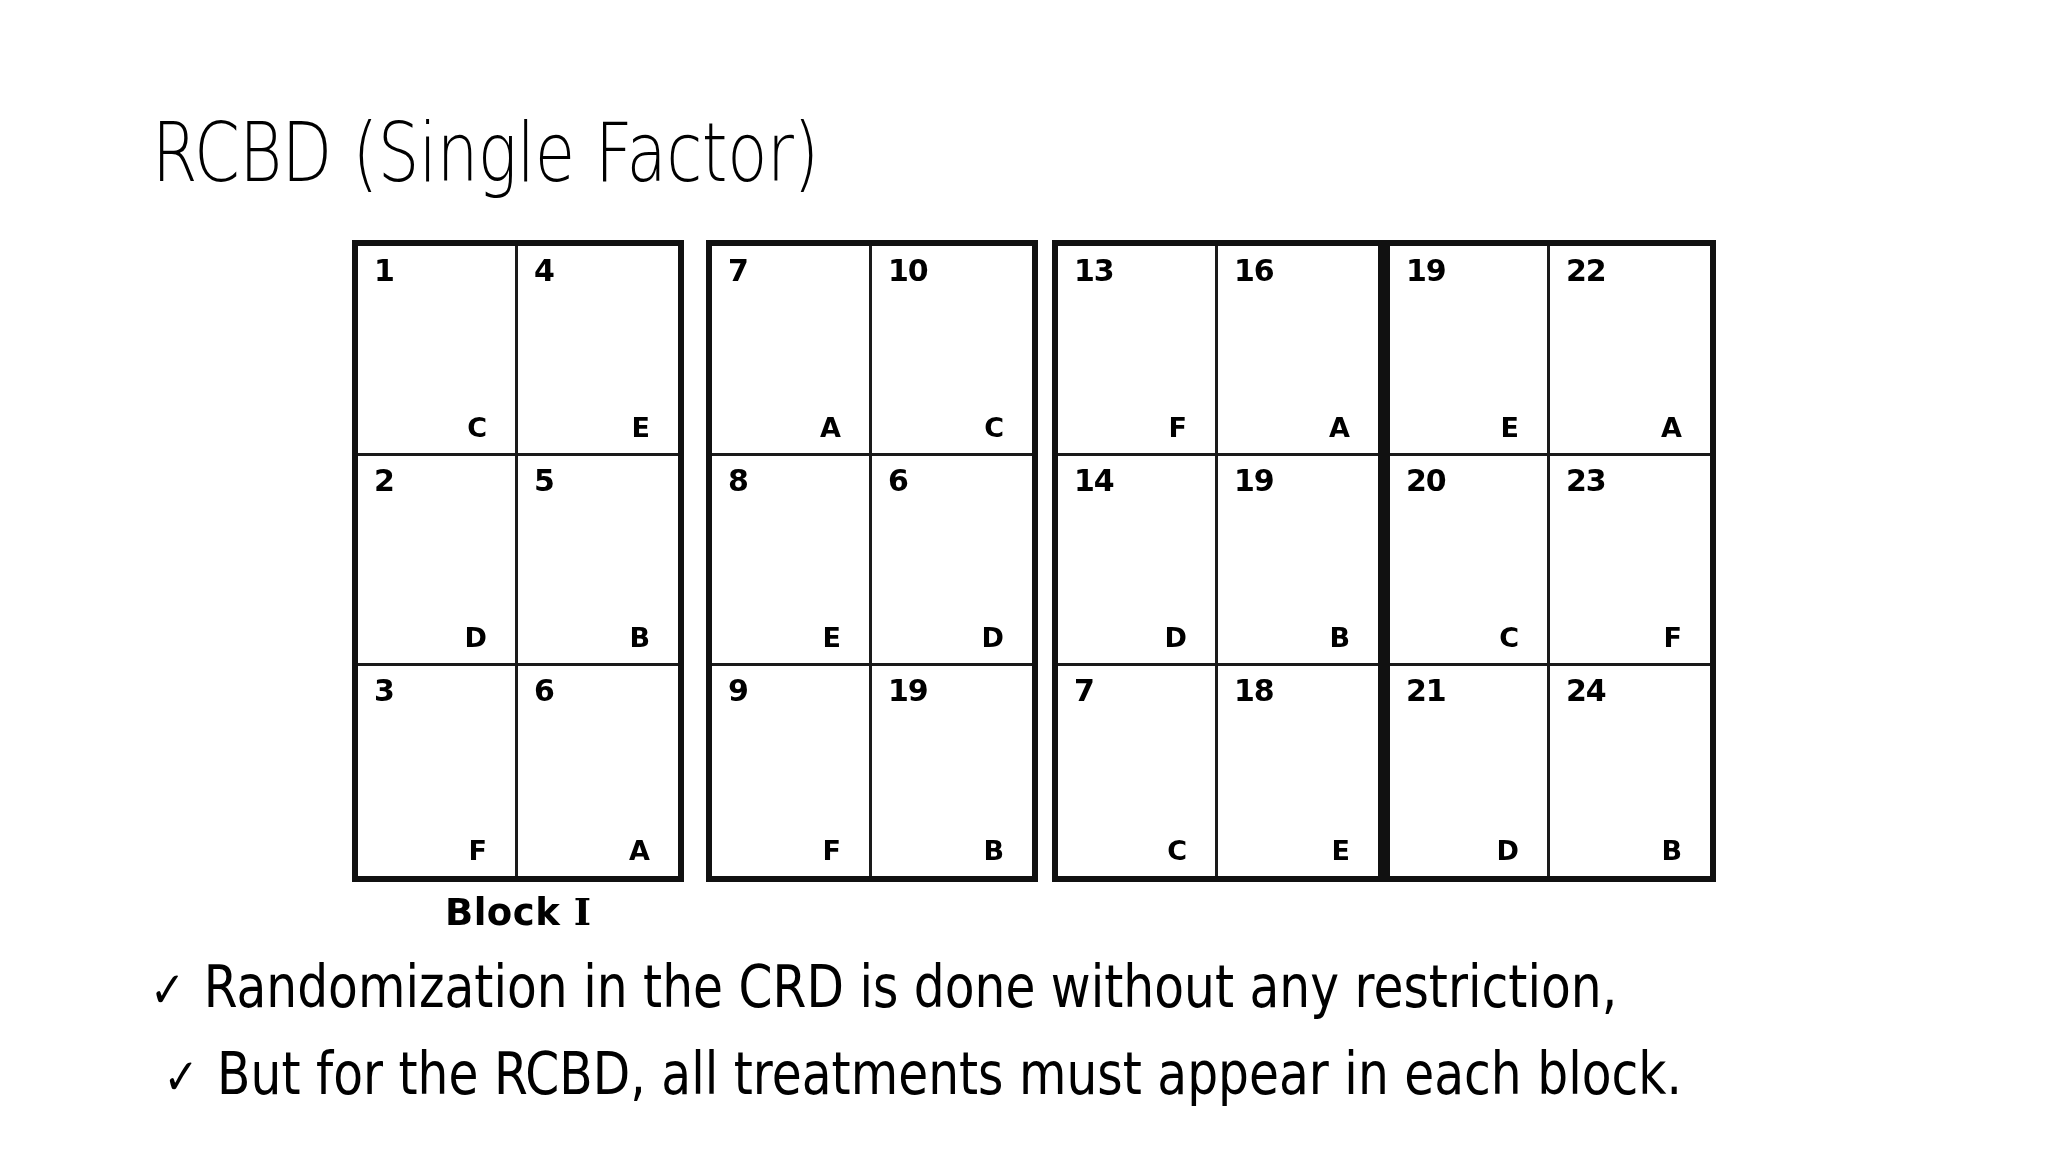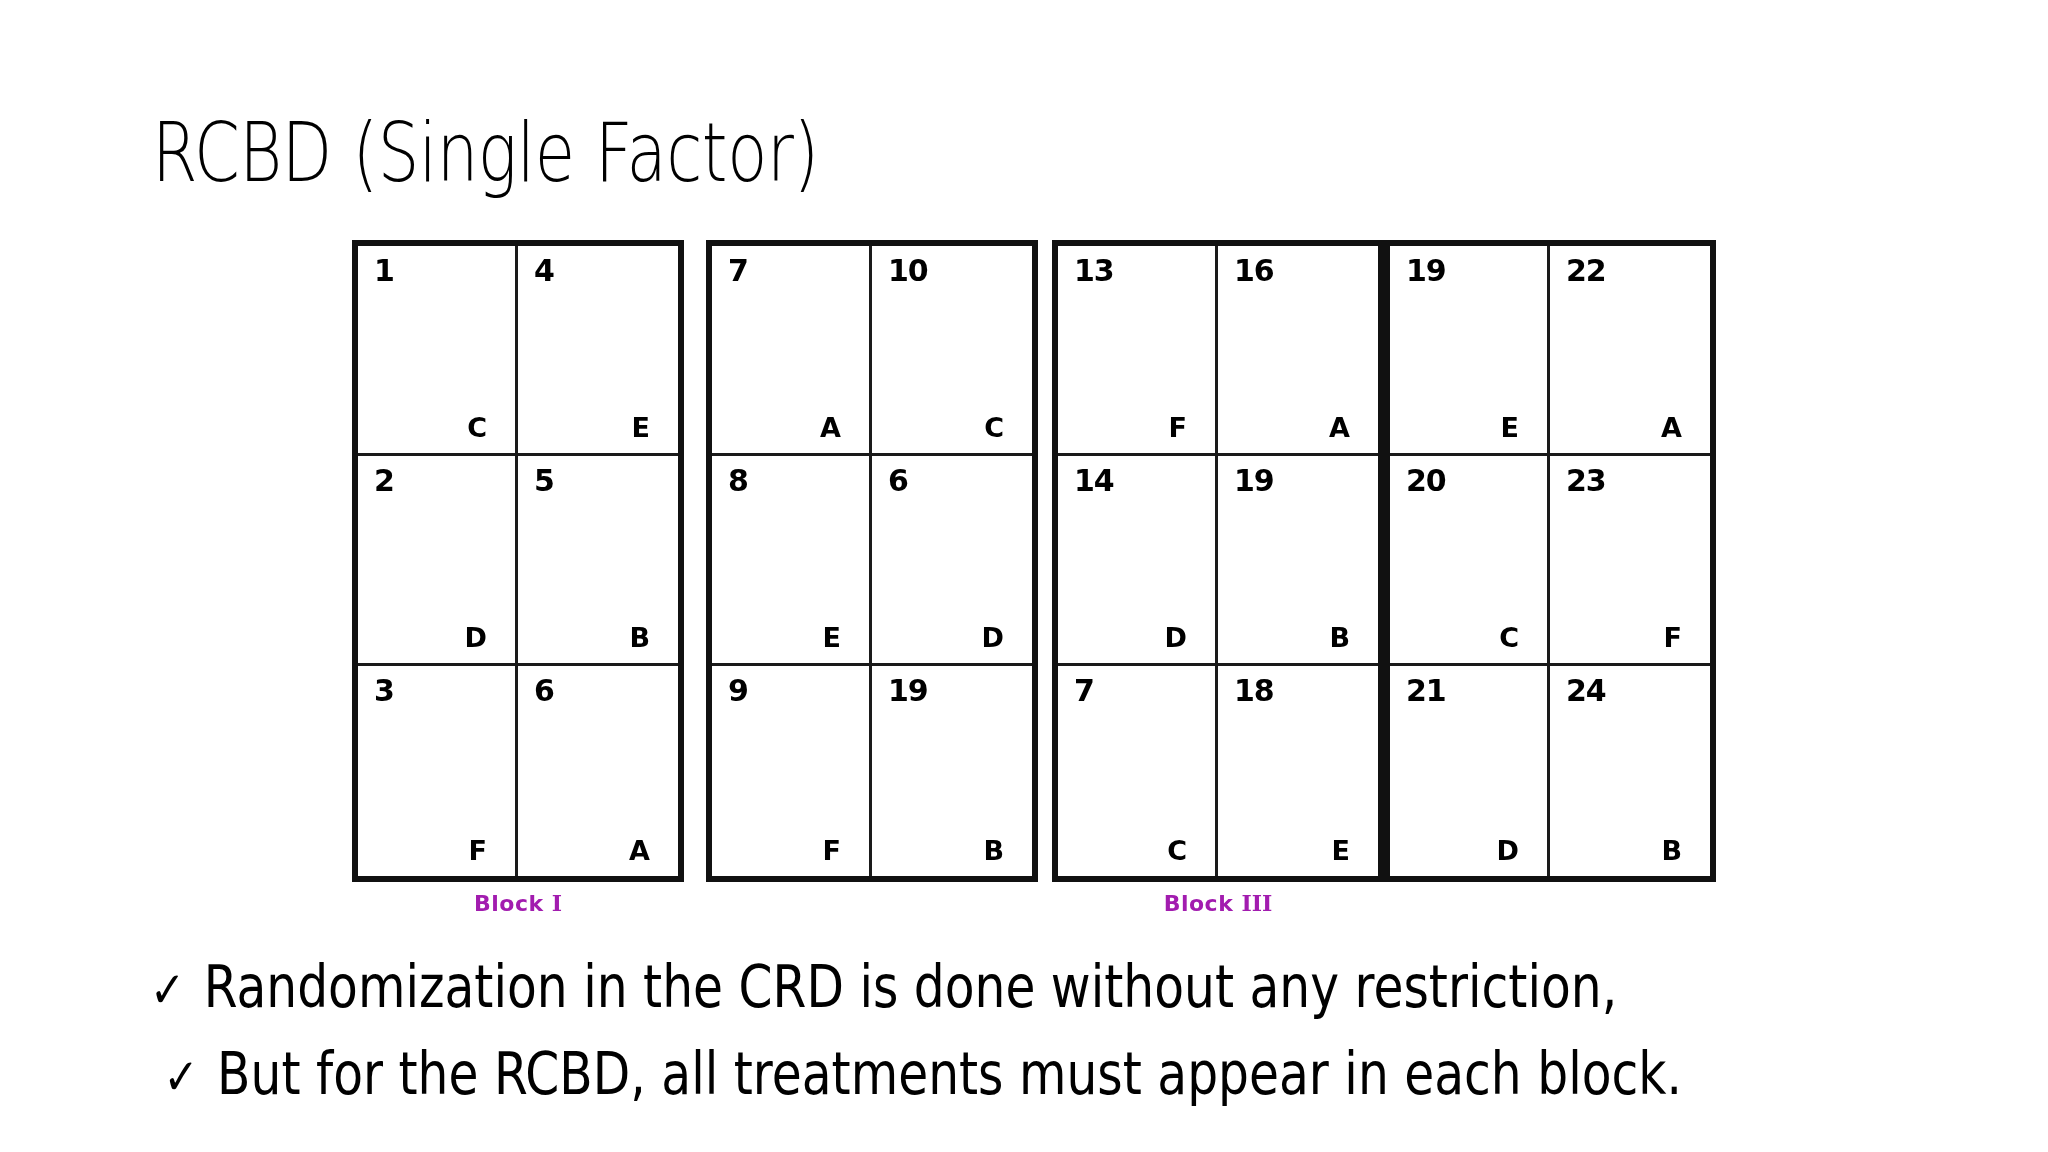--- a/index.html
+++ b/index.html
@@ -95,24 +95,24 @@
     line-height: 1;
     color: #000000;
   }
 
   .block-caption {
     position: absolute;
     top: 650px;
     width: 332px;
     text-align: center;
     font-family: "DejaVu Sans", sans-serif;
-    font-size: 22px;
+    font-size: 37px;
     font-weight: bold;
     letter-spacing: 0.5px;
-    color: #a21caf;
+    color: #000000;
   }
   .block-caption .numeral {
     font-family: "DejaVu Serif", serif;
     font-weight: bold;
     letter-spacing: 0px;
   }
 
   
   #bullets {
     position: absolute;
@@ -228,24 +228,20 @@
       </div>
       <div class="cell col0 row2">
         <span class="cell-num">7</span>
         <span class="cell-trt">C</span>
       </div>
       <div class="cell col1 row2">
         <span class="cell-num">18</span>
         <span class="cell-trt">E</span>
       </div>
     </div>
-    <div class="block-caption">
-      <span>Block</span>
-      <span class="numeral">III</span>
-    </div>
   </div>
 
   <div class="block-wrap b3">
     <div class="block-grid">
       <div class="cell col0 row0">
         <span class="cell-num">19</span>
         <span class="cell-trt">E</span>
       </div>
       <div class="cell col1 row0">
         <span class="cell-num">22</span>

